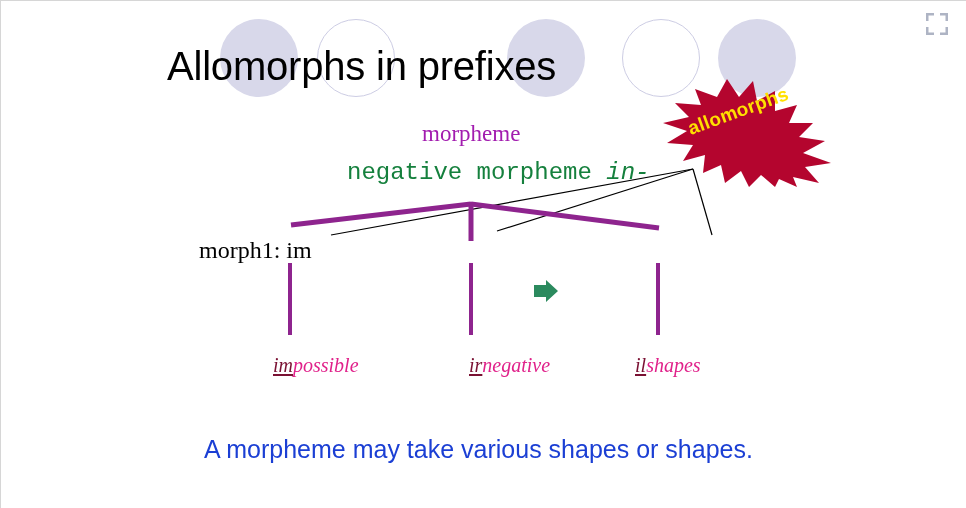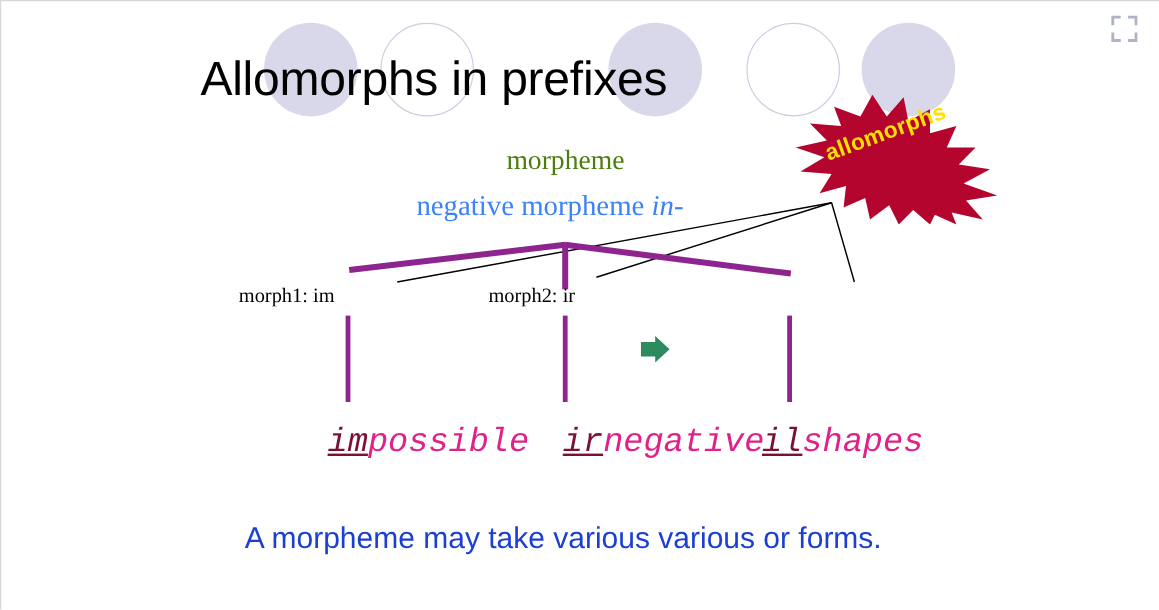--- a/index.html
+++ b/index.html
@@ -51,47 +51,48 @@
   }
 
   
   .node {
     position: absolute;
     font-family: "Liberation Serif", serif;
     white-space: nowrap;
   }
   #morpheme-label {
     font-size: 23px;
-    color: #4d7c0f;
+    color: #a21caf;
     left: 421px;
     top: 120px;
   }
   #negative-morpheme-label {
     font-size: 24px;
-    color: #3b82f6;
+    color: #15803d;
     left: 346px;
     top: 158px;
+    font-family: Liberation Mono, monospace;
   }
   #negative-morpheme-label .ital { font-style: italic; }
 
   .morph-label {
-    font-size: 17px;
+    font-size: 24px;
     color: #000000;
     top: 236px;
   }
   #morph1-label { left: 198px; }
   #morph2-label { left: 406px; }
   #morph3-label { left: 615px; }
 
   
   .word {
     position: absolute;
-    font-family: Liberation Mono, monospace;
+    font-family: Liberation Serif, serif;
     font-style: italic;
-    font-size: 28px;
+    font-size: 20px;
     color: #e0218a;
     top: 353px;
     white-space: nowrap;
   }
   .word .pfx {
     color: #7a1133;
     text-decoration: underline;
     text-underline-offset: 2px;
   }
   #word-impossible { left: 272px; }
@@ -186,21 +187,20 @@
     </g>
   </svg>
 
   <div class="node" id="morpheme-label">morpheme</div>
 
   <div class="node" id="negative-morpheme-label">
     <span>negative morpheme </span><span class="ital">in-</span>
   </div>
 
   <div class="node morph-label" id="morph1-label">morph1: im</div>
-  <div class="node morph-label" id="morph2-label">morph2: ir</div>
 
   <div class="word" id="word-impossible">
     <span class="pfx">im</span><span>possible</span>
   </div>
   <div class="word" id="word-irregular">
     <span class="pfx">ir</span><span>negative</span>
   </div>
   <div class="word" id="word-illegal">
     <span class="pfx">il</span><span>shapes</span>
   </div>
@@ -212,21 +212,21 @@
   <svg id="starburst" viewBox="0 0 170 108" xmlns="http://www.w3.org/2000/svg">
     <polygon fill="#b4052e" points="
       66,0 78,18 92,2 96,22 114,12 114,32 136,26 128,44
       152,44 138,58 164,62 142,74 170,84 144,88 158,104
       132,98 136,108 118,100 114,108 100,96 88,108 80,92
       64,104 60,86 42,94 44,76 22,82 32,66 6,64 26,52
       2,44 28,38 14,24 40,26 34,10 56,18"></polygon>
   </svg>
   <div id="starburst-label">allomorphs</div>
 
-  <div id="caption">A morpheme may take various various or forms.</div>
+  <div id="caption">A morpheme may take various shapes or shapes.</div>
 
   <svg id="fullscreen-icon" viewBox="0 0 22 22" xmlns="http://www.w3.org/2000/svg">
     <g fill="#aeb4c4">
       <polygon points="0,0 8,0 8,2.5 2.5,2.5 2.5,8 0,8"></polygon>
       <polygon points="22,0 22,8 19.5,8 19.5,2.5 14,2.5 14,0"></polygon>
       <polygon points="0,22 0,14 2.5,14 2.5,19.5 8,19.5 8,22"></polygon>
       <polygon points="22,22 14,22 14,19.5 19.5,19.5 19.5,14 22,14"></polygon>
     </g>
   </svg>
 

